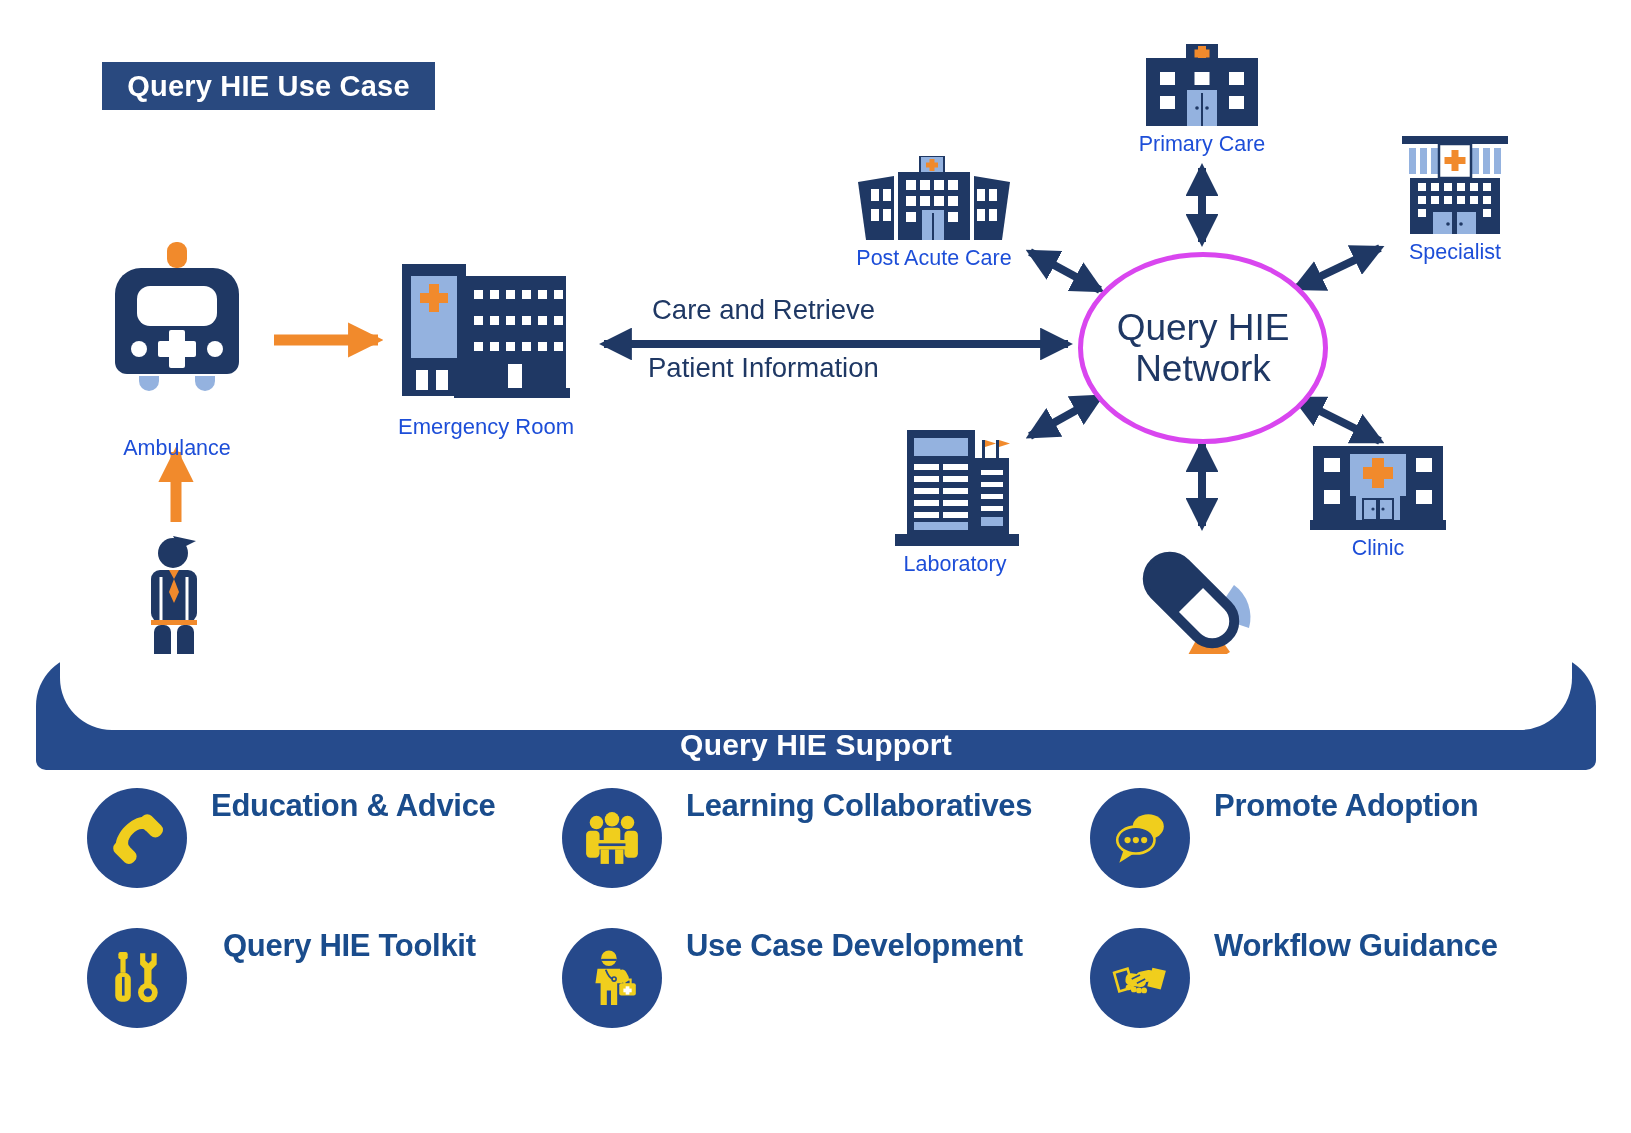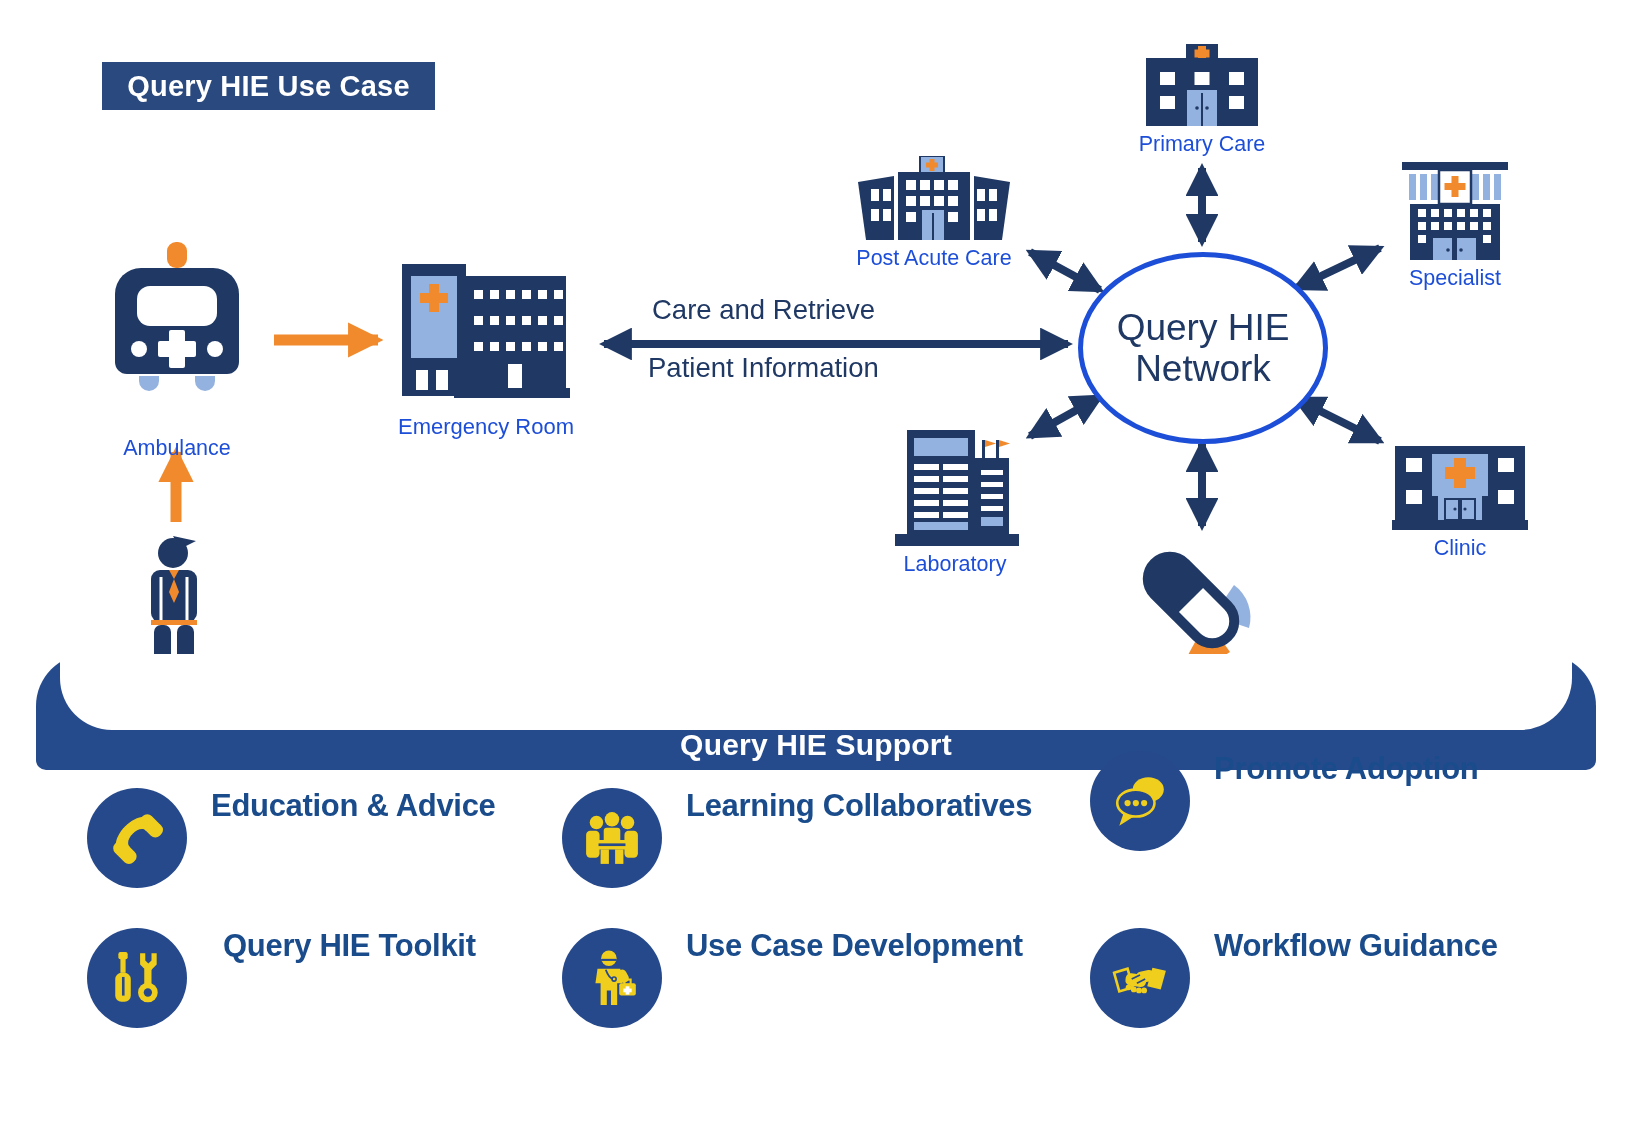--- a/index.html
+++ b/index.html
@@ -18,21 +18,21 @@
   svg.arrows{left:0;top:0;pointer-events:none;}
   
   .node{display:flex;flex-direction:column;align-items:center;}
   .node .cap{
     font-size:21.5px;color:#1d4ed8;margin-top:6px;white-space:nowrap;
   }
   
   .qtext{color:#1F3864;font-size:27.5px;white-space:nowrap;}
   
   .hub{
-    left:1078px;top:252px;width:240px;height:182px;border:5px solid #1d4ed8;
+    left:1078px;top:252px;width:240px;height:182px;border:5px solid #d946ef;
     border-radius:50%;display:flex;flex-direction:column;align-items:center;
     justify-content:center;color:#1F3864;font-size:37px;line-height:1.12;
     background:#ffffff;
   }
   
   .banner{
     left:36px;top:654px;width:1560px;height:116px;background:#264B8C;
     border-radius:52px 52px 10px 10px;
   }
   .banner-inner{
@@ -205,21 +205,21 @@
           <rect x="90" y="40" width="10" height="10"></rect>
         <rect x="48" y="56" width="10" height="10"></rect>
           <rect x="90" y="56" width="10" height="10"></rect>
       </g>
       <rect x="64" y="54" width="22" height="30" fill="#94B2DF"></rect>
       <rect x="74" y="57" width="2" height="27" fill="#1F3864"></rect>
     </svg>
     <div class="cap">Post Acute Care</div>
   </div>
 
-  <div class="abs node" style="left:1390px;top:162px;width:130px;">
+  <div class="abs node" style="left:1390px;top:136px;width:130px;">
     <svg width="106" height="98" viewBox="0 0 106 98">
       <rect x="0" y="0" width="106" height="8" fill="#1F3864"></rect>
       <g fill="#94B2DF">
         <rect x="7" y="12" width="7" height="26"></rect>
           <rect x="18" y="12" width="7" height="26"></rect>
           <rect x="29" y="12" width="7" height="26"></rect>
         <rect x="70" y="12" width="7" height="26"></rect>
           <rect x="81" y="12" width="7" height="26"></rect>
           <rect x="92" y="12" width="7" height="26"></rect>
       </g>
@@ -278,21 +278,21 @@
           <rect x="96" y="54" width="22" height="5"></rect>
         <rect x="96" y="66" width="22" height="5"></rect>
           <rect x="96" y="78" width="22" height="5"></rect>
       </g>
       <rect x="96" y="89" width="22" height="9" fill="#94B2DF"></rect>
       <rect x="10" y="106" width="124" height="12" fill="#1F3864"></rect>
     </svg>
     <div class="cap">Laboratory</div>
   </div>
 
-  <div class="abs node" style="left:1390px;top:446px;width:140px;align-items:center;">
+  <div class="abs node" style="left:1308px;top:446px;width:140px;align-items:center;">
     <svg width="136" height="84" viewBox="0 0 136 84">
       <rect x="3" y="0" width="130" height="74" fill="#1F3864"></rect>
       <rect x="40" y="8" width="56" height="42" fill="#94B2DF"></rect>
       <rect x="62" y="12" width="12" height="30" fill="#F18A2C"></rect>
       <rect x="53" y="21" width="30" height="12" fill="#F18A2C"></rect>
       <rect x="14" y="12" width="16" height="14" fill="#ffffff"></rect>
       <rect x="106" y="12" width="16" height="14" fill="#ffffff"></rect>
       <rect x="14" y="44" width="16" height="14" fill="#ffffff"></rect>
       <rect x="106" y="44" width="16" height="14" fill="#ffffff"></rect>
       <rect x="46" y="50" width="44" height="24" fill="#94B2DF"></rect>
@@ -348,21 +348,21 @@
           <rect x="10" y="30" width="36" height="9" rx="2"></rect>
           <rect x="17" y="39" width="8" height="14"></rect>
             <rect x="31" y="39" width="8" height="14"></rect>
         </g>
         <rect x="15" y="33.2" width="26" height="2.6" fill="#26498B"></rect>
       </svg>
     </div>
     <div class="support-label">Learning Collaboratives</div>
   </div>
 
-  <div class="support-item" style="left:1090px;top:751px;">
+  <div class="support-item" style="left:1090px;top:788px;">
     <div class="support-circle">
       <svg width="58" height="58" viewBox="0 0 56 56">
         <ellipse cx="36" cy="17" rx="15" ry="12" fill="#F0CE1D"></ellipse>
         <polygon points="12,40 8,52 22,43" fill="#F0CE1D"></polygon>
         <ellipse cx="24" cy="30" rx="18" ry="13" fill="#26498B" stroke="#F0CE1D" stroke-width="2.5"></ellipse>
         <circle cx="16" cy="30" r="3" fill="#F0CE1D"></circle>
         <circle cx="24" cy="30" r="3" fill="#F0CE1D"></circle>
         <circle cx="32" cy="30" r="3" fill="#F0CE1D"></circle>
       </svg>
     </div>

